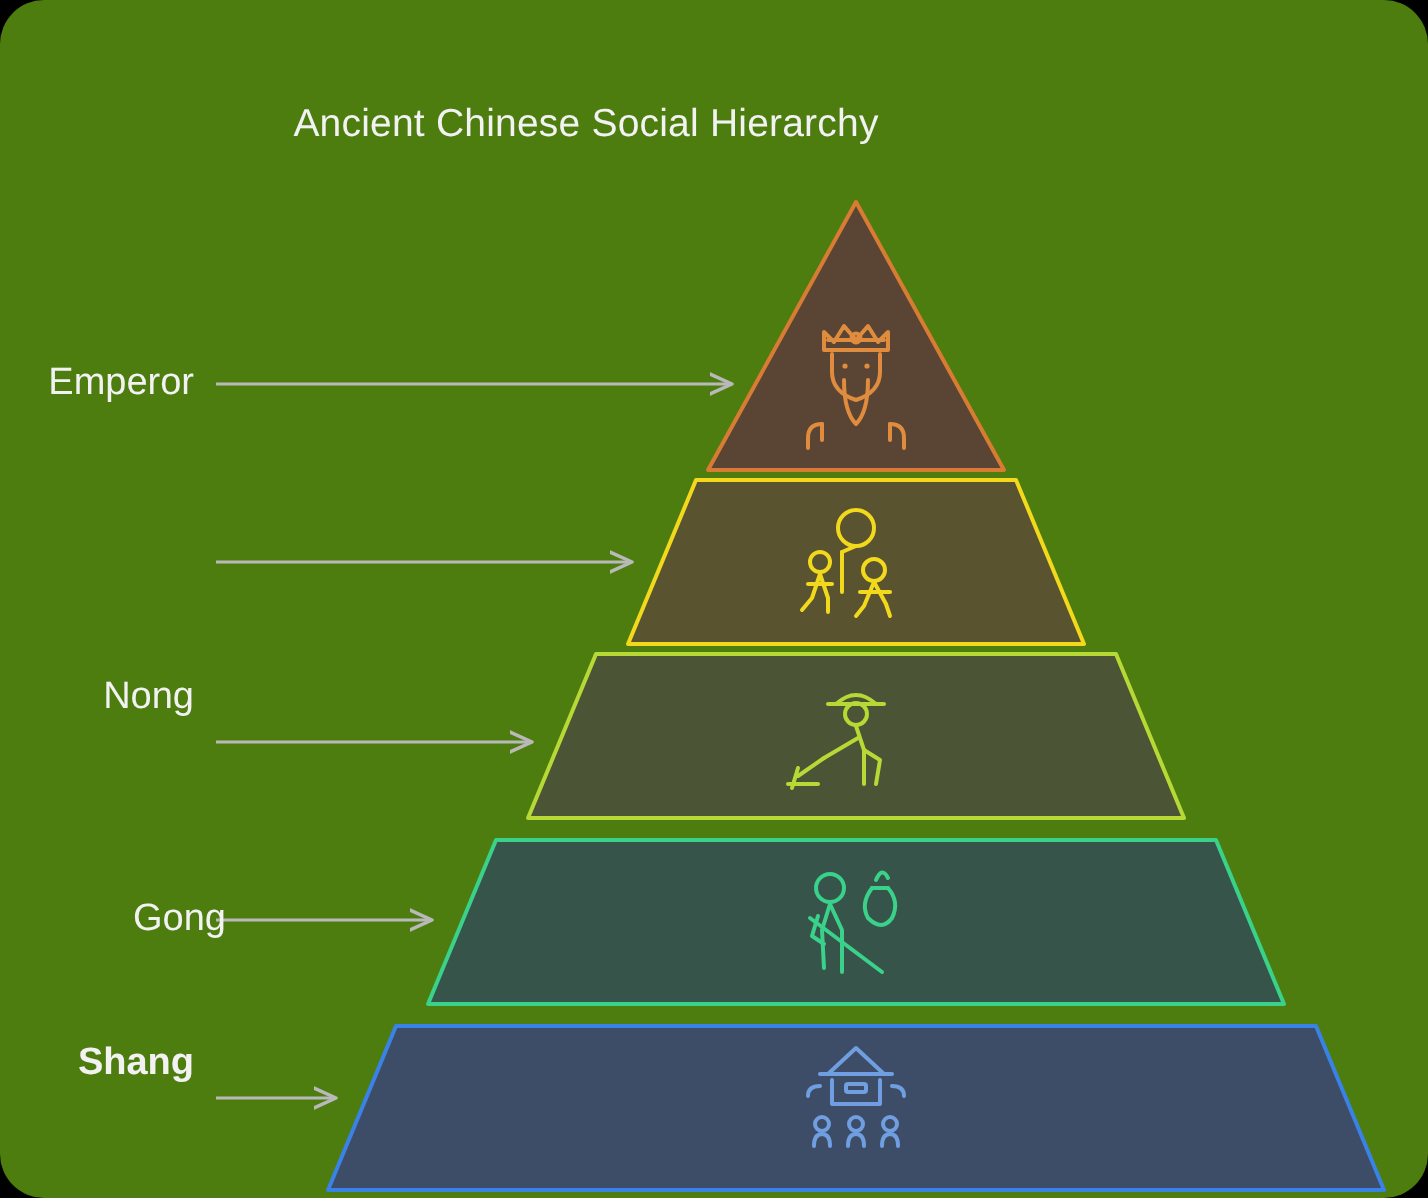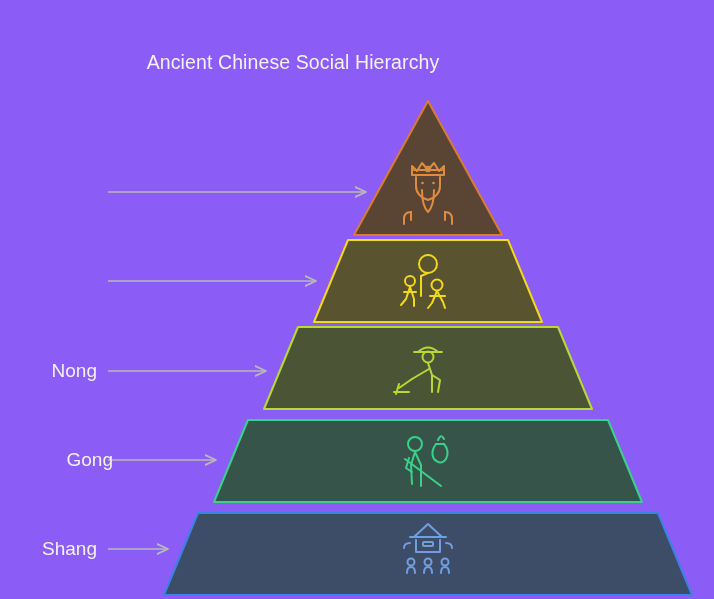--- a/index.html
+++ b/index.html
@@ -11,21 +11,22 @@
     width: 714px;
     height: 599px;
     overflow: hidden;
     font-family: "Liberation Sans", sans-serif;
     color: #ffffff;
   }
   #stage {
     position: relative;
     width: 714px;
     height: 599px;
-    background: #8b5cf6;
+    background: #4d7c0f;
+    border-radius: 22px;
   }
   #chart-title {
     position: absolute;
     left: 0;
     top: 51px;
     width: 586px;
     text-align: center;
     font-size: 19.5px;
     font-weight: 400;
     color: #f2f2f2;
@@ -171,17 +172,18 @@
         <path d="M0,0.8 L7,4 L0,7.2" fill="none" stroke="#b9b9b9" stroke-width="1.1" stroke-linecap="round" stroke-linejoin="round"></path>
       </marker>
     </defs>
     <line x1="108" y1="192" x2="366" y2="192" stroke="#b9b9b9" stroke-width="1.6" marker-end="url(#arrowhead)"></line>
     <line x1="108" y1="281" x2="316" y2="281" stroke="#b9b9b9" stroke-width="1.6" marker-end="url(#arrowhead)"></line>
     <line x1="108" y1="371" x2="266" y2="371" stroke="#b9b9b9" stroke-width="1.6" marker-end="url(#arrowhead)"></line>
     <line x1="108" y1="460" x2="216" y2="460" stroke="#b9b9b9" stroke-width="1.6" marker-end="url(#arrowhead)"></line>
     <line x1="108" y1="549" x2="168" y2="549" stroke="#b9b9b9" stroke-width="1.6" marker-end="url(#arrowhead)"></line>
   </svg>
 
-  <div class="tier-label" style="left:0; top:361px; width:97px;">Nong</div>
+  <div class="tier-label" style="left:0; top:182px; width:97px;">Emperor</div>
+  <div class="tier-label" style="left:0; top:339px; width:97px;">Nong</div>
   <div class="tier-label" style="left:16px; top:450px; width:97px;">Gong</div>
-  <div class="tier-label" style="left:0; top:539px; width:97px;">Shang</div>
+  <div class="tier-label" style="left:0; top:522px; width:97px;font-weight:bold;">Shang</div>
 
 </div>
 
 </body></html>

